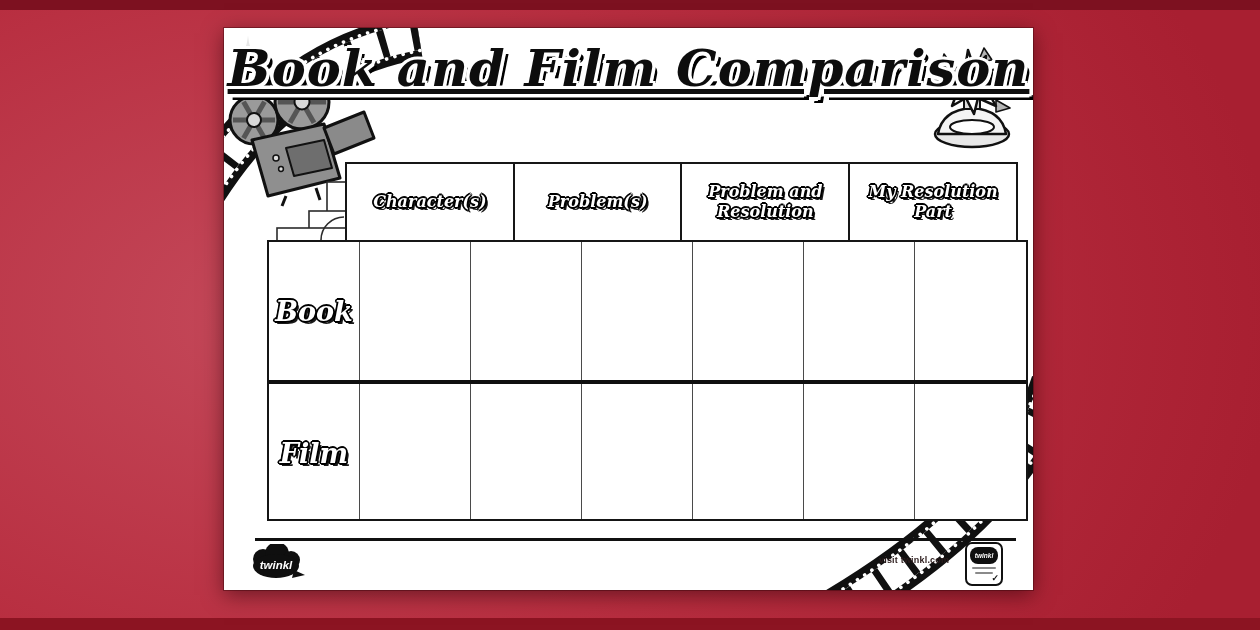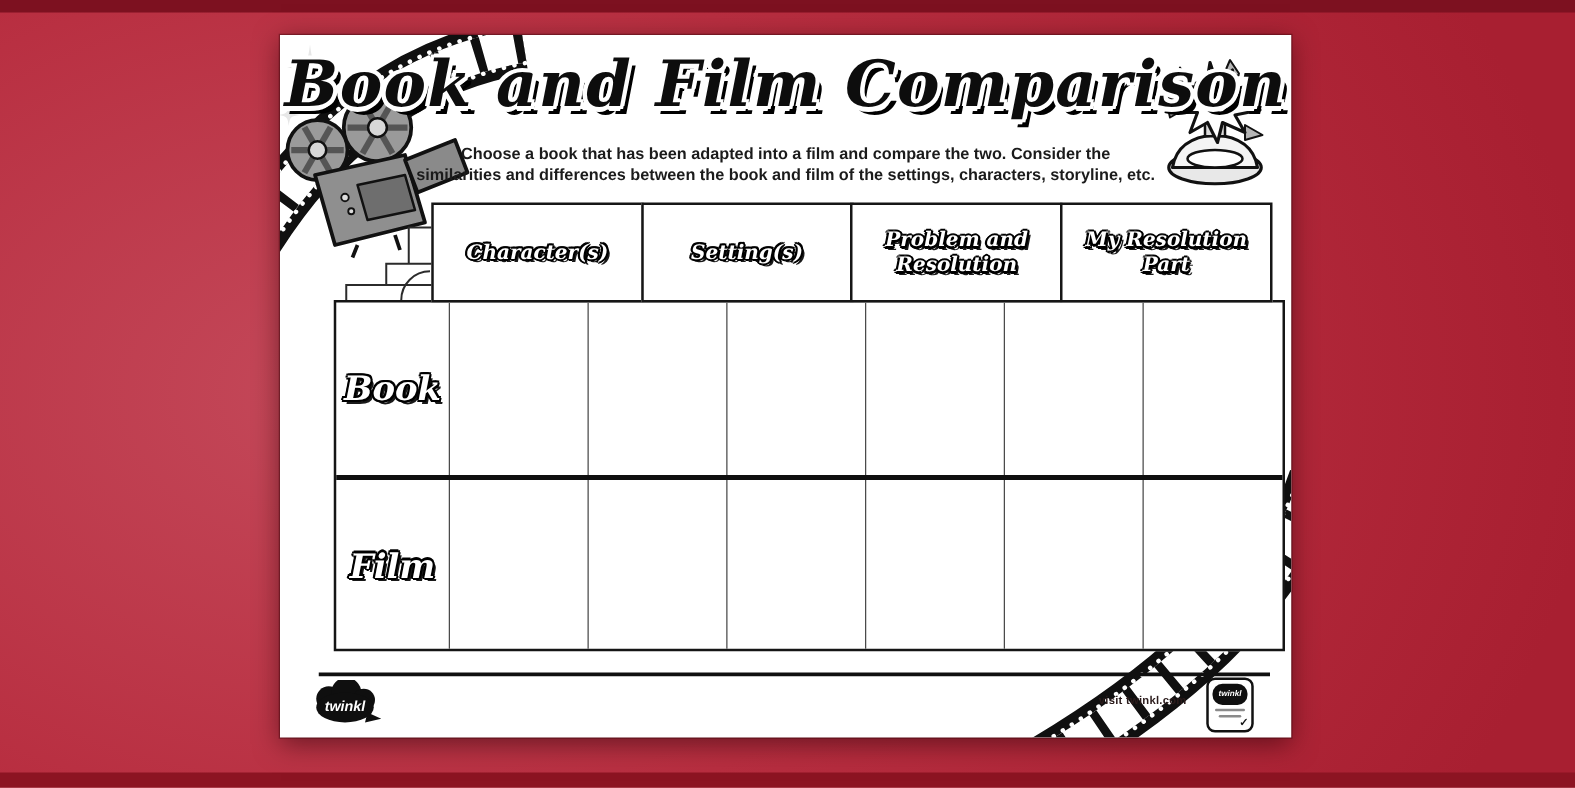--- a/index.html
+++ b/index.html
@@ -23,20 +23,21 @@
 
   .title{
     position:absolute;left:0;top:10px;width:100%;margin:0;
     text-align:center;white-space:nowrap;
     font:italic 900 51px "DejaVu Serif",serif;
     color:#0d0d0d;letter-spacing:1px;
     text-shadow:
       -2.5px -2.5px 0 #fff, 2.5px -2.5px 0 #fff, -2.5px 2.5px 0 #fff, 2.5px 2.5px 0 #fff,
       -3.5px 0 0 #fff, 3.5px 0 0 #fff, 0 -3.5px 0 #fff, 0 3.5px 0 #fff,
       5px 6px 0 #000;
+    text-decoration: underline;
   }
   .instructions{
     position:absolute;left:0;top:86px;width:100%;margin:0;
     text-align:center;font-weight:bold;font-size:13px;line-height:17px;color:#1b1b1b;
   }
 
   .header-row{
     position:absolute;left:121px;top:134px;width:673px;height:80px;
     display:flex;
   }
@@ -161,24 +162,20 @@
       <g fill="#ffffff" stroke="#2b2b2b" stroke-width="1.6">
         <rect x="103" y="154" width="140" height="84"></rect>
         <rect x="85" y="183" width="120" height="56"></rect>
         <rect x="53" y="200" width="80" height="30"></rect>
         <path d="M 97 212 A 23 23 0 0 1 120 189" fill="none"></path>
       </g>
     </svg>
 
     <h1 class="title">Book and Film Comparison</h1>
 
-    <p class="instructions">
-      <span>Choose a book that has been adapted into a film and compare the two. Consider the</span><br>
-      <span>similarities and differences between the book and film of the settings, characters, storyline, etc.</span>
-    </p>
 
     <div class="tbody">
       <div class="vline" style="left:90px"></div>
       <div class="vline" style="left:201px"></div>
       <div class="vline" style="left:312px"></div>
       <div class="vline" style="left:423px"></div>
       <div class="vline" style="left:534px"></div>
       <div class="vline" style="left:645px"></div>
       <div class="hdivider"></div>
 
@@ -197,21 +194,21 @@
       <div class="cell" style="left:423px;top:142px;width:111px;height:139px"></div>
       <div class="cell" style="left:534px;top:142px;width:111px;height:139px"></div>
       <div class="cell" style="left:645px;top:142px;width:111px;height:139px"></div>
     </div>
 
     <div class="header-row">
       <div class="header-cell">
         <span class="script-white">Character(s)</span>
       </div>
       <div class="header-cell">
-        <span class="script-white">Setting(s)</span>
+        <span class="script-white">Problem(s)</span>
       </div>
       <div class="header-cell">
         <span class="script-white">Problem and Resolution</span>
       </div>
       <div class="header-cell">
         <span class="script-white">My Resolution Part</span>
       </div>
     </div>
 
     <div class="bottom-rule"></div>

